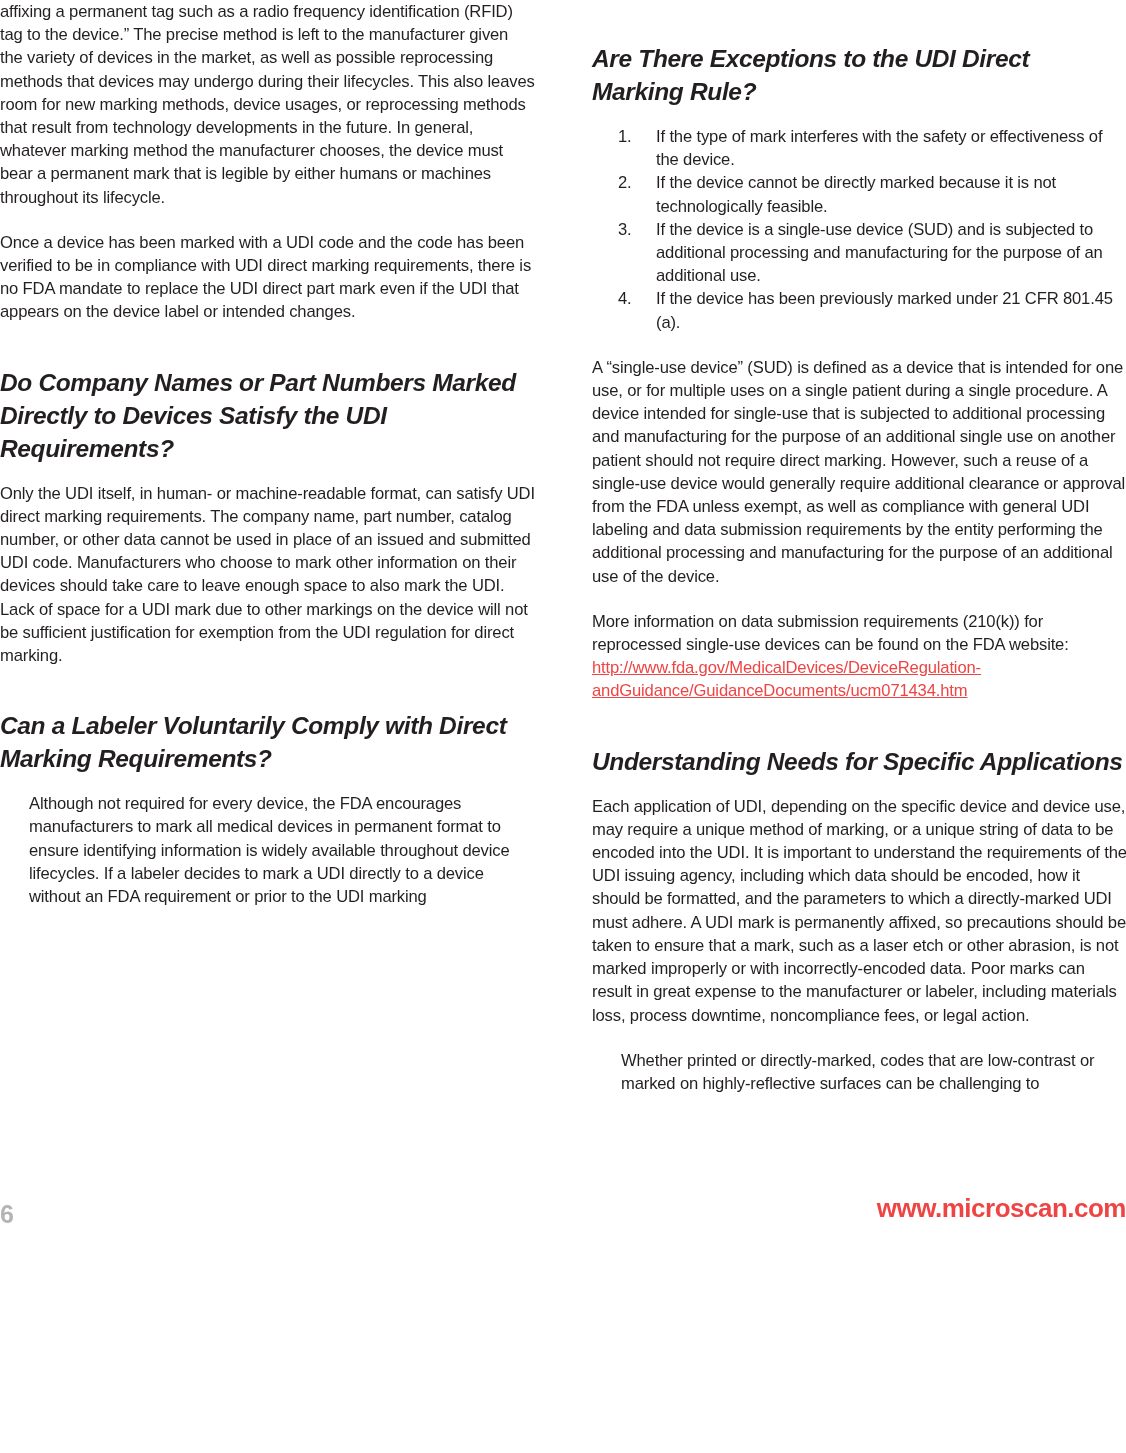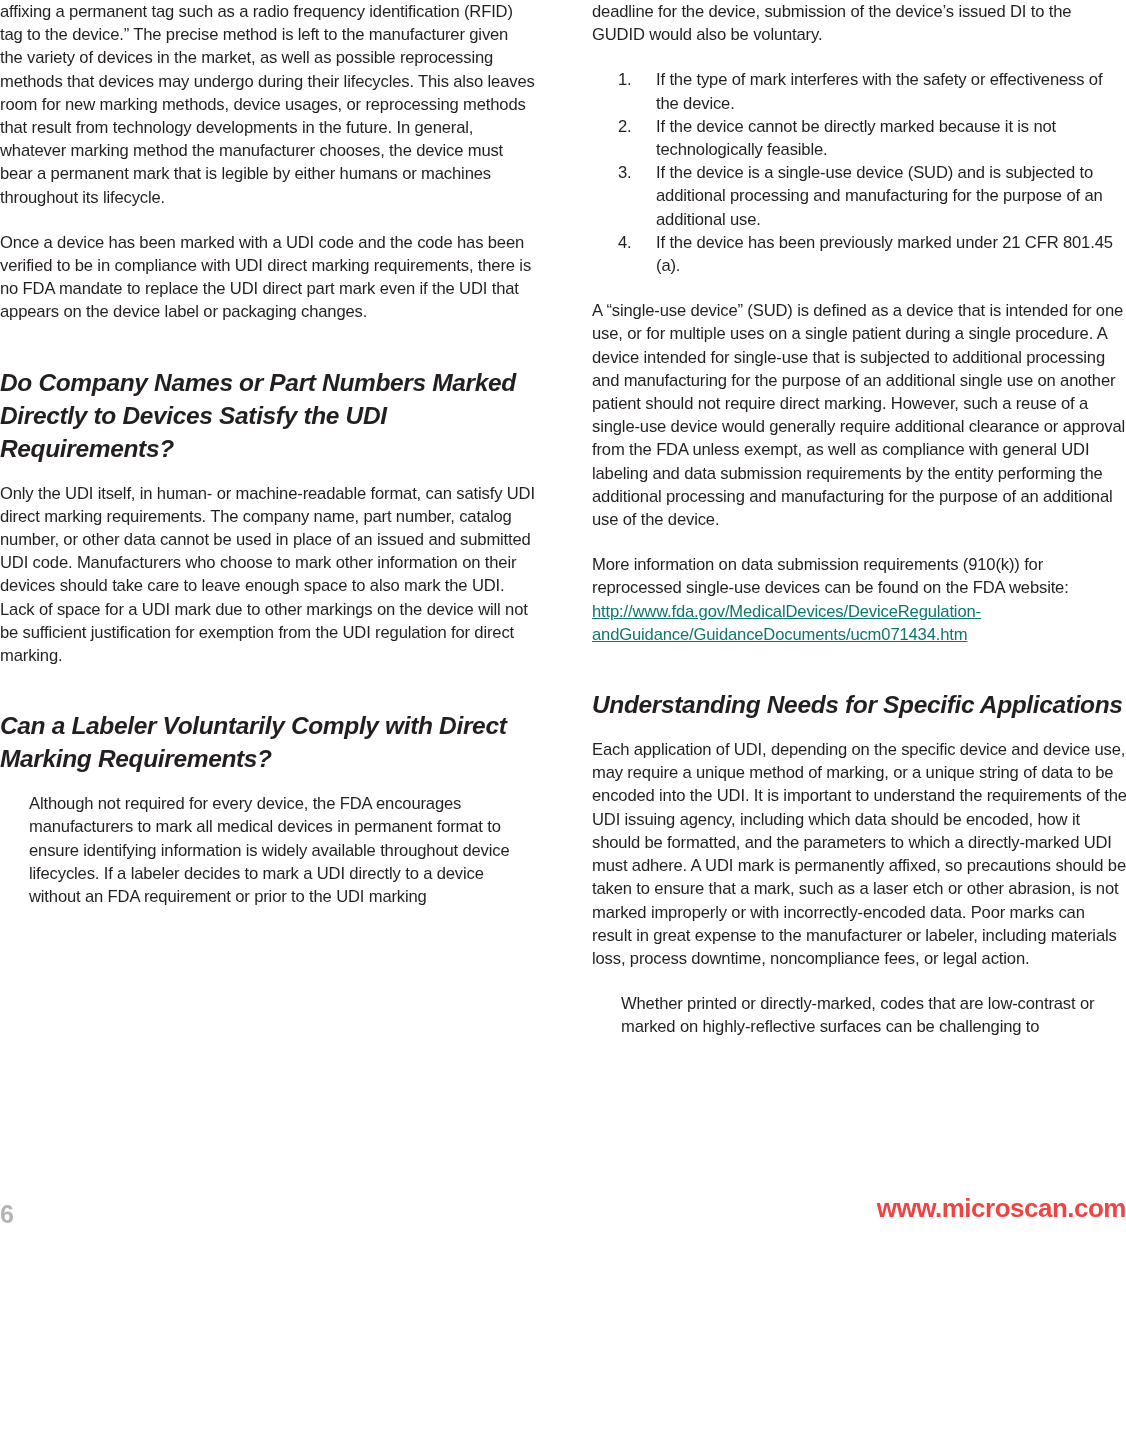--- a/index.html
+++ b/index.html
@@ -202,21 +202,21 @@
     line-height: 23.2px;
     letter-spacing: -0.15px;
   }
   ol.numbered > li .num {
     position: absolute;
     left: 26px;
     top: 0;
   }
 
   a.link {
-    color: #0f766e;
+    color: #ef4444;
     word-break: break-word;
   }
 
   .page-number {
     position: absolute;
     left: 0;
     bottom: 9px;
     font-size: 25px;
     font-weight: bold;
     color: #b4b4b4;
@@ -240,34 +240,34 @@
 
 <div class="page">
 
   <div class="columns">
 
     <div class="col">
 
       <p class="body">affixing a permanent tag such as a radio frequency identification (RFID) tag to the device.” The precise method is left to the manufacturer given the variety of devices in the market, as well as possible reprocessing methods that devices may undergo during their lifecycles. This also leaves room for new marking methods, device usages, or reprocessing methods that result from technology developments in the future. In general, whatever marking method the manufacturer chooses, the device must bear a permanent mark that is legible by either humans or machines throughout its lifecycle.</p>
 
 
-      <p class="body">Once a device has been marked with a UDI code and the code has been verified to be in compliance with UDI direct marking requirements, there is no FDA mandate to replace the UDI direct part mark even if the UDI that appears on the device label or packaging changes.</p>
+      <p class="body">Once a device has been marked with a UDI code and the code has been verified to be in compliance with UDI direct marking requirements, there is no FDA mandate to replace the UDI direct part mark even if the UDI that appears on the device label or intended changes.</p>
 
       <h2 class="heading spaced-top">Do Company Names or Part Numbers Marked Directly to Devices Satisfy the UDI Requirements?</h2>
       <p class="body">Only the UDI itself, in human- or machine-readable format, can satisfy UDI direct marking requirements. The company name, part number, catalog number, or other data cannot be used in place of an issued and submitted UDI code. Manufacturers who choose to mark other information on their devices should take care to leave enough space to also mark the UDI. Lack of space for a UDI mark due to other markings on the device will not be sufficient justification for exemption from the UDI regulation for direct marking.</p>
 
       <h2 class="heading spaced-top">Can a Labeler Voluntarily Comply with Direct Marking Requirements?</h2>
       <p class="body tight">Although not required for every device, the FDA encourages manufacturers to mark all medical devices in permanent format to ensure identifying information is widely available throughout device lifecycles. If a labeler decides to mark a UDI directly to a device without an FDA requirement or prior to the UDI marking</p>
 
     </div>
 
     <div class="col">
 
-      <p class="body">deadline for the device, submission of the device’s issued DI to the GUDID would also be voluntary.</p>
-
+
+      <h2 class="heading spaced-top">Are There Exceptions to the UDI Direct Marking Rule?</h2>
 
       <ol class="numbered">
         <li>
           <span class="num">1.</span>
           <span>If the type of mark interferes with the safety or effectiveness of the device.</span>
         </li>
         <li>
           <span class="num">2.</span>
           <span>If the device cannot be directly marked because it is not technologically feasible.</span>
         </li>
@@ -276,21 +276,21 @@
           <span>If the device is a single-use device (SUD) and is subjected to additional processing and manufacturing for the purpose of an additional use.</span>
         </li>
         <li>
           <span class="num">4.</span>
           <span>If the device has been previously marked under 21 CFR 801.45 (a).</span>
         </li>
       </ol>
 
       <p class="body">A “single-use device” (SUD) is defined as a device that is intended for one use, or for multiple uses on a single patient during a single procedure. A device intended for single-use that is subjected to additional processing and manufacturing for the purpose of an additional single use on another patient should not require direct marking. However, such a reuse of a single-use device would generally require additional clearance or approval from the FDA unless exempt, as well as compliance with general UDI labeling and data submission requirements by the entity performing the additional processing and manufacturing for the purpose of an additional use of the device.</p>
 
-      <p class="body"><span>More information on data submission requirements (910(k)) for reprocessed single-use devices can be found on the FDA website: </span><a class="link" href="#">http://www.fda.gov/MedicalDevices/DeviceRegulation-andGuidance/GuidanceDocuments/ucm071434.htm</a></p>
+      <p class="body"><span>More information on data submission requirements (210(k)) for reprocessed single-use devices can be found on the FDA website: </span><a class="link" href="#">http://www.fda.gov/MedicalDevices/DeviceRegulation-andGuidance/GuidanceDocuments/ucm071434.htm</a></p>
 
       <h2 class="heading spaced-top">Understanding Needs for Specific Applications</h2>
       <p class="body">Each application of UDI, depending on the specific device and device use, may require a unique method of marking, or a unique string of data to be encoded into the UDI. It is important to understand the requirements of the UDI issuing agency, including which data should be encoded, how it should be formatted, and the parameters to which a directly-marked UDI must adhere. A UDI mark is permanently affixed, so precautions should be taken to ensure that a mark, such as a laser etch or other abrasion, is not marked improperly or with incorrectly-encoded data. Poor marks can result in great expense to the manufacturer or labeler, including materials loss, process downtime, noncompliance fees, or legal action.</p>
 
       <p class="body tight">Whether printed or directly-marked, codes that are low-contrast or marked on highly-reflective surfaces can be challenging to</p>
 
     </div>
 
   </div>
 

